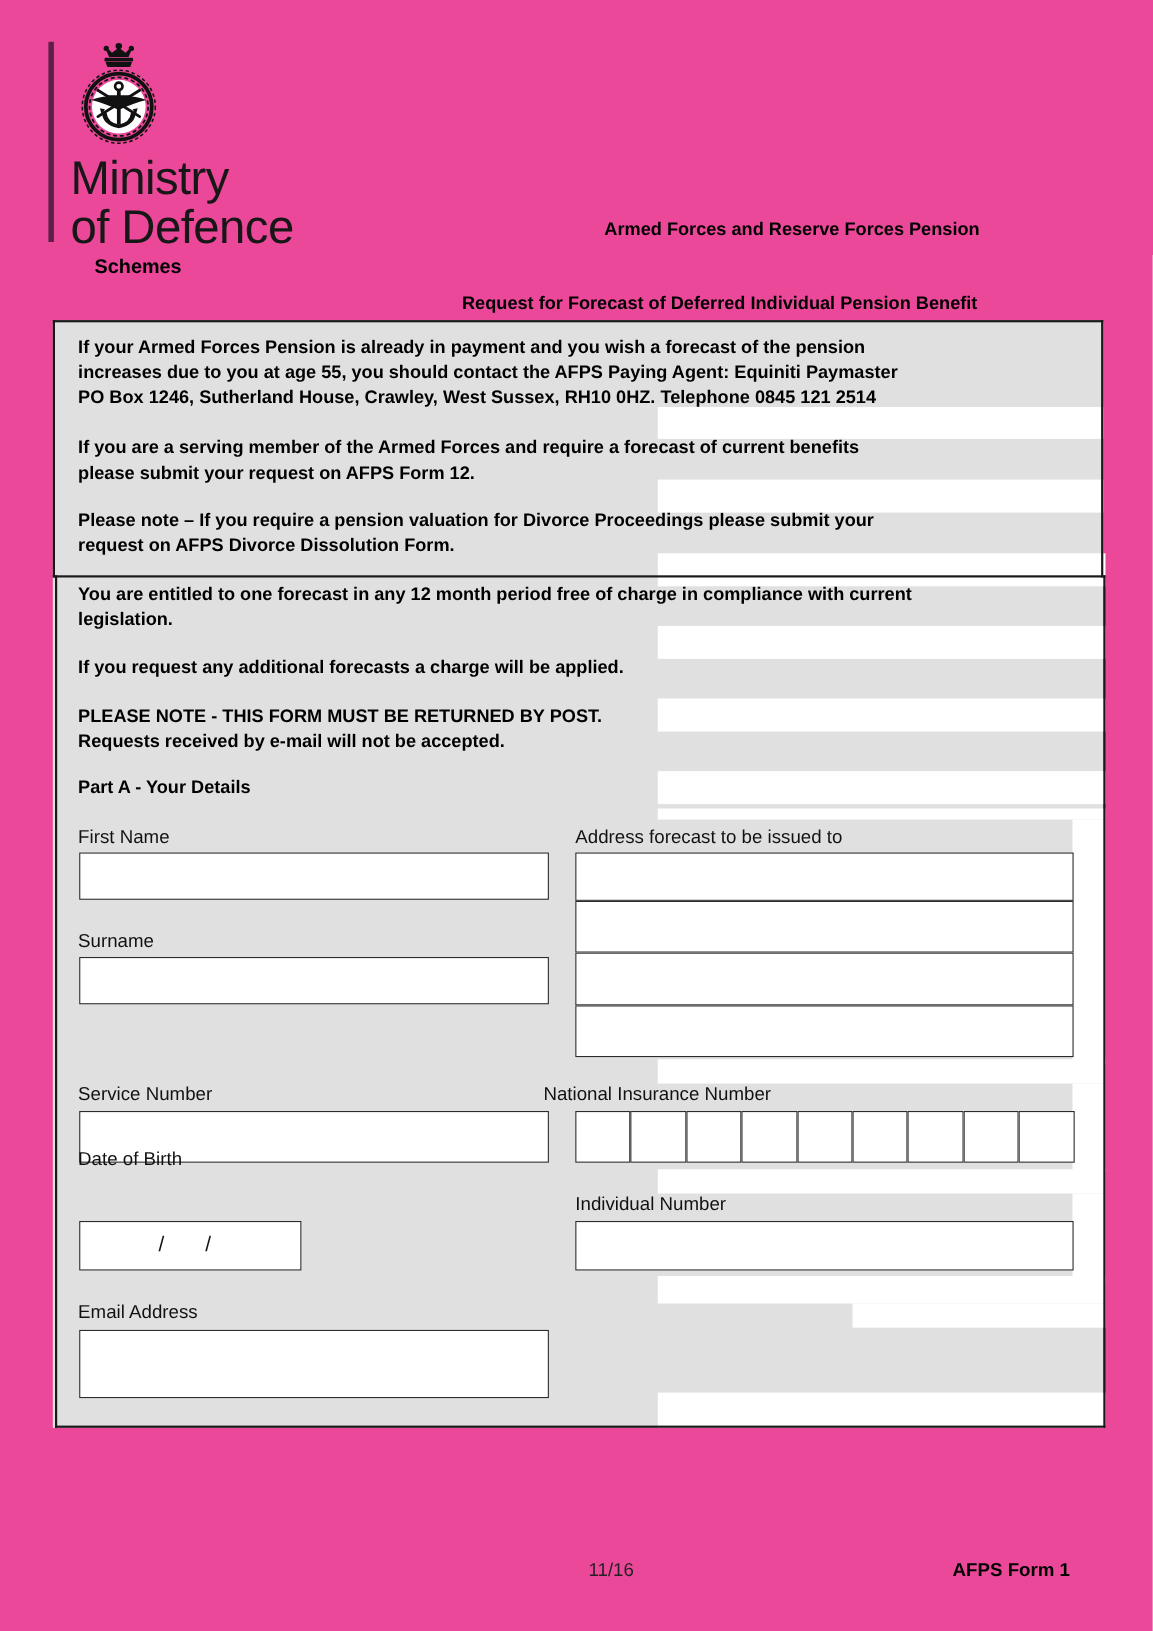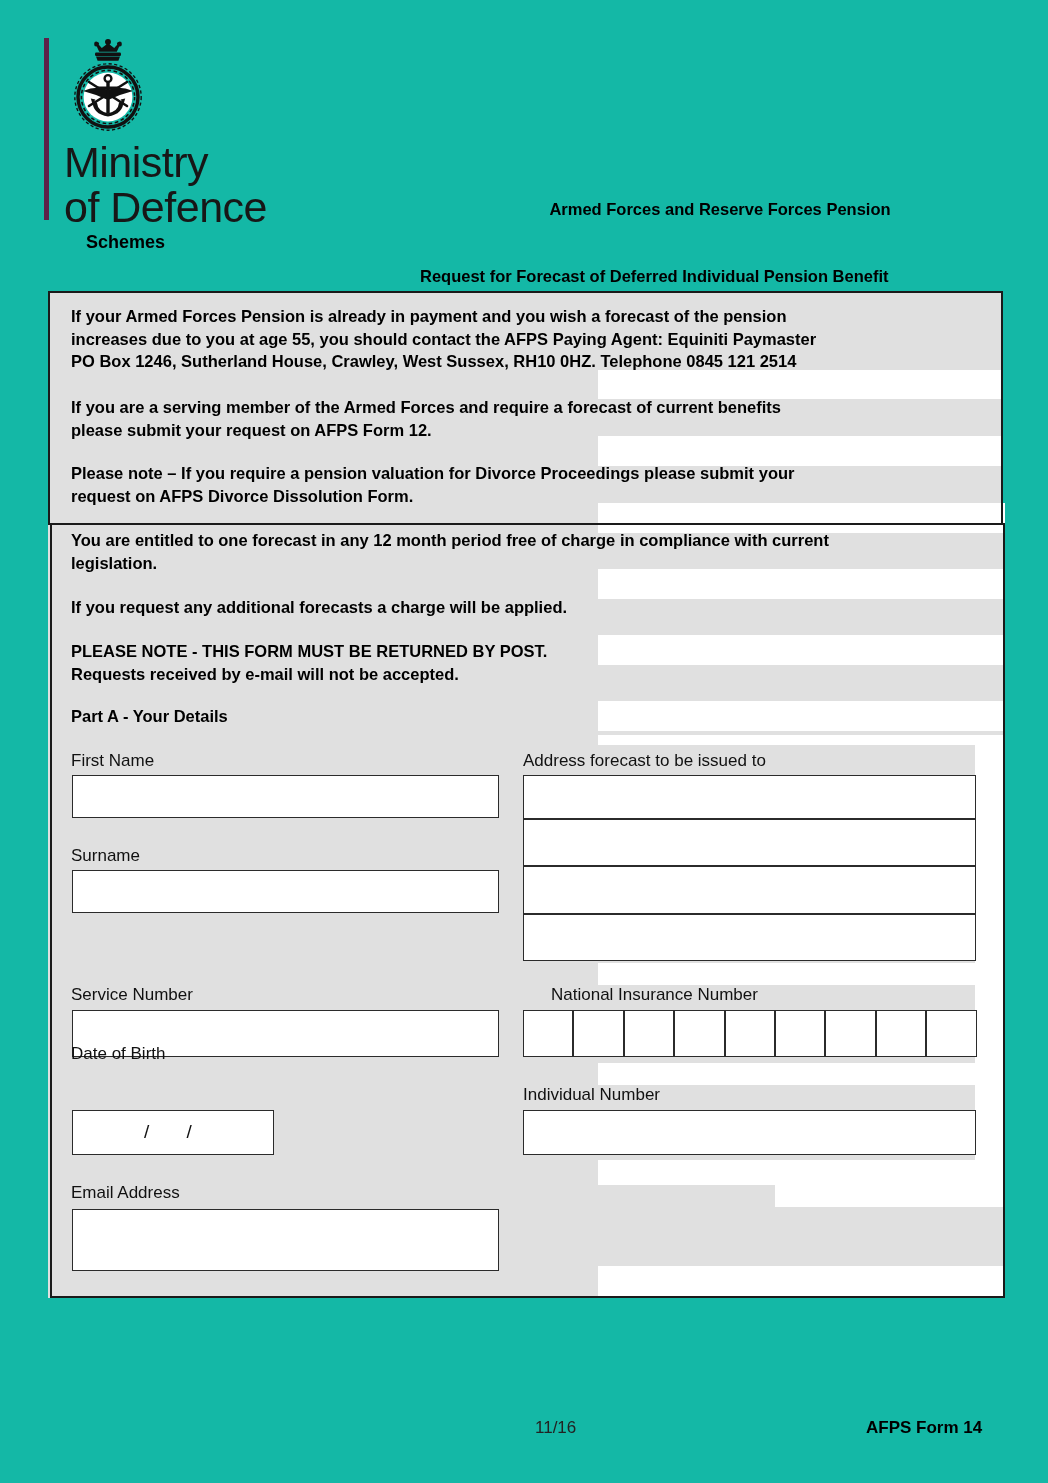--- a/index.html
+++ b/index.html
@@ -9,21 +9,21 @@
     background: #ffffff;
   }
   body {
     font-family: "Liberation Sans", sans-serif;
     color: #000000;
   }
   #page {
     position: relative;
     width: 1048px;
     height: 1483px;
-    background: #14b8a6;
+    background: #ec4899;
     overflow: hidden;
   }
 
   
   #masthead {
     position: absolute;
     left: 44px;
     top: 36px;
     width: 420px;
     height: 212px;
@@ -292,30 +292,30 @@
 
   <div class="fld-label" style="left:71px; top:1183px;">Email Address</div>
   <div class="fld-box" style="left:72px; top:1209px; width:427px; height:62px;"></div>
 
   <div class="fld-label" style="left:523px; top:751px;">Address forecast to be issued to</div>
   <div class="fld-box" style="left:523px; top:775px; width:453px; height:44px;"></div>
   <div class="fld-box" style="left:523px; top:819px; width:453px; height:47px;"></div>
   <div class="fld-box" style="left:523px; top:866px; width:453px; height:48px;"></div>
   <div class="fld-box" style="left:523px; top:914px; width:453px; height:47px;"></div>
 
-  <div class="fld-label" style="left:551px; top:985px;">National Insurance Number</div>
+  <div class="fld-label" style="left:494px; top:985px;">National Insurance Number</div>
   <div class="ni-cell" style="left:523px;  top:1010px; width:50.4px; height:47px;"></div>
   <div class="ni-cell" style="left:573.4px;top:1010px; width:50.4px; height:47px;"></div>
   <div class="ni-cell" style="left:623.8px;top:1010px; width:50.4px; height:47px;"></div>
   <div class="ni-cell" style="left:674.2px;top:1010px; width:50.4px; height:47px;"></div>
   <div class="ni-cell" style="left:724.6px;top:1010px; width:50.4px; height:47px;"></div>
   <div class="ni-cell" style="left:775px;  top:1010px; width:50.4px; height:47px;"></div>
   <div class="ni-cell" style="left:825.4px;top:1010px; width:50.4px; height:47px;"></div>
   <div class="ni-cell" style="left:875.8px;top:1010px; width:50.4px; height:47px;"></div>
   <div class="ni-cell" style="left:926.2px;top:1010px; width:50.4px; height:47px;"></div>
 
   <div class="fld-label" style="left:523px; top:1085px;">Individual Number</div>
   <div class="fld-box" style="left:523px; top:1110px; width:453px; height:45px;"></div>
 
   <div class="foot-page">11/16</div>
-  <div class="foot-form">AFPS Form 14</div>
+  <div class="foot-form">AFPS Form 1</div>
 
 </div>
 
 </body></html>

